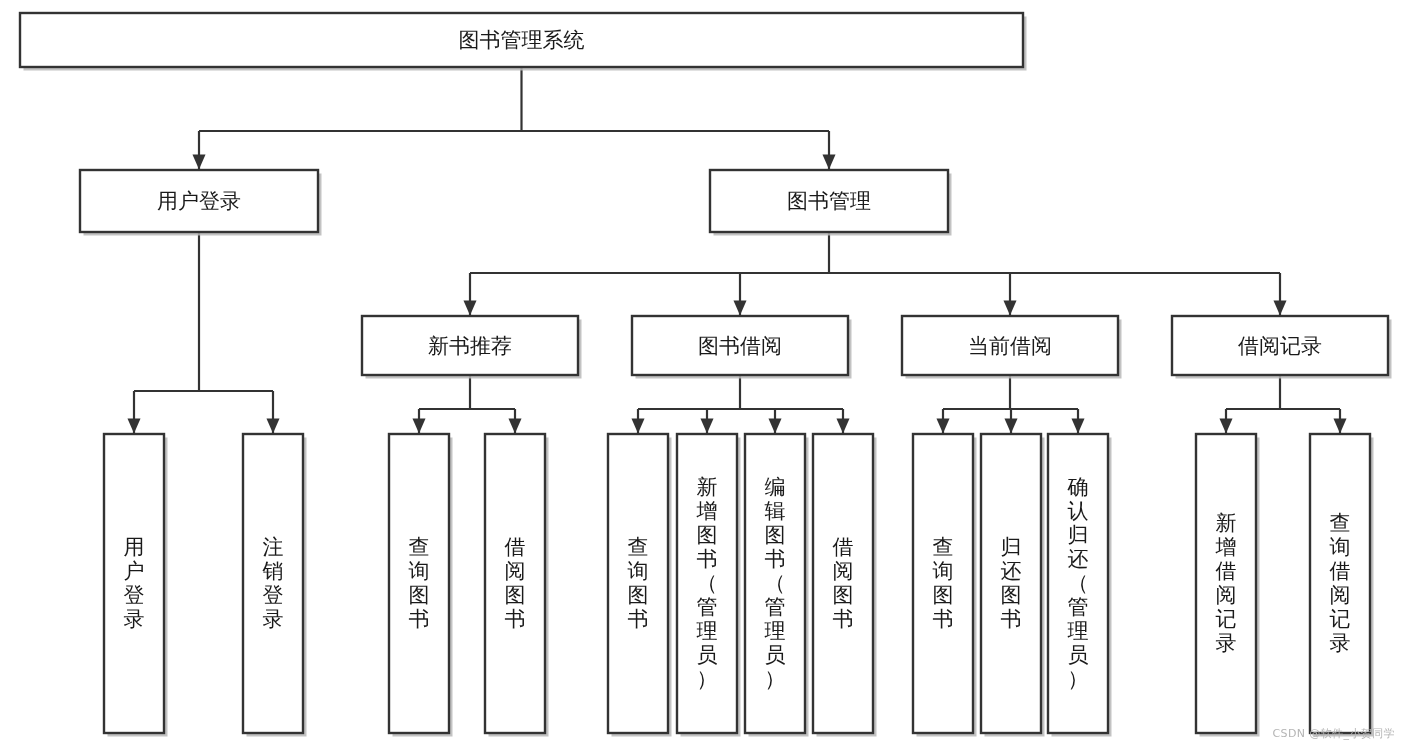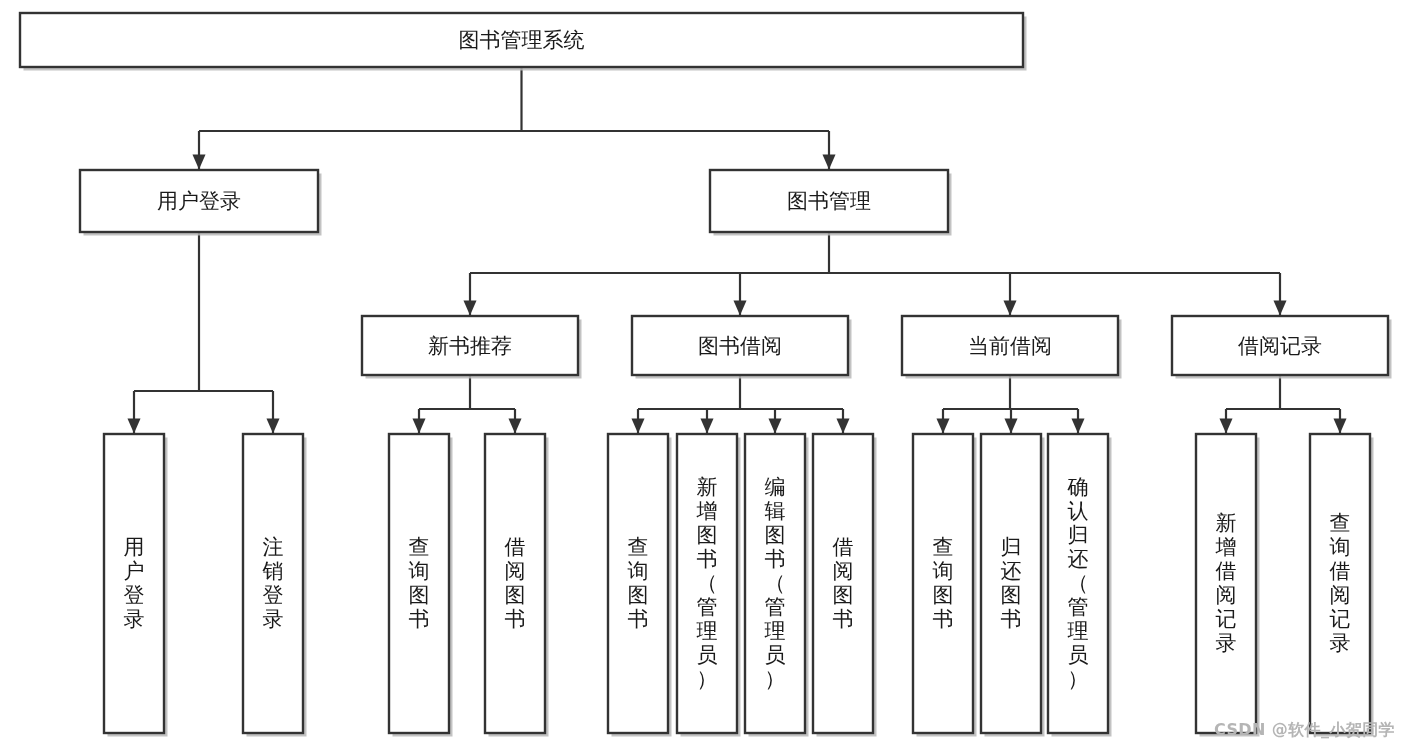--- a/index.html
+++ b/index.html
@@ -58,26 +58,25 @@
   }
   .edge-arrow {
     fill: #333333;
     stroke: none;
   }
   .watermark {
     position: absolute;
     right: 10px;
     bottom: 6px;
     font-family: "DejaVu Sans", "Liberation Sans", sans-serif;
-    font-size: 16px;
+    font-size: 11px;
     color: #b5b5b5;
     letter-spacing: 0.4px;
     white-space: nowrap;
     user-select: none;
-    font-weight: bold;
   }
 </style>
 </head>
 <body>
 
 <div id="diagram-root">
 
   <svg class="diagram-canvas" viewBox="0 0 1405 747" xmlns="http://www.w3.org/2000/svg">
     <g id="edges-layer">
         <g>

